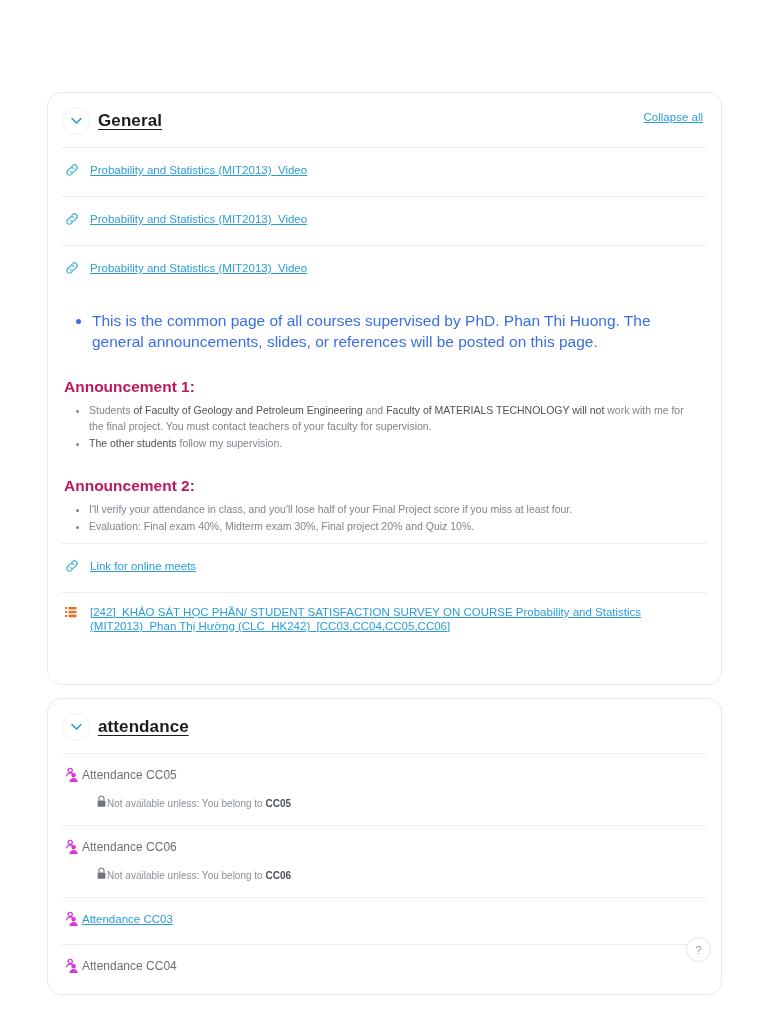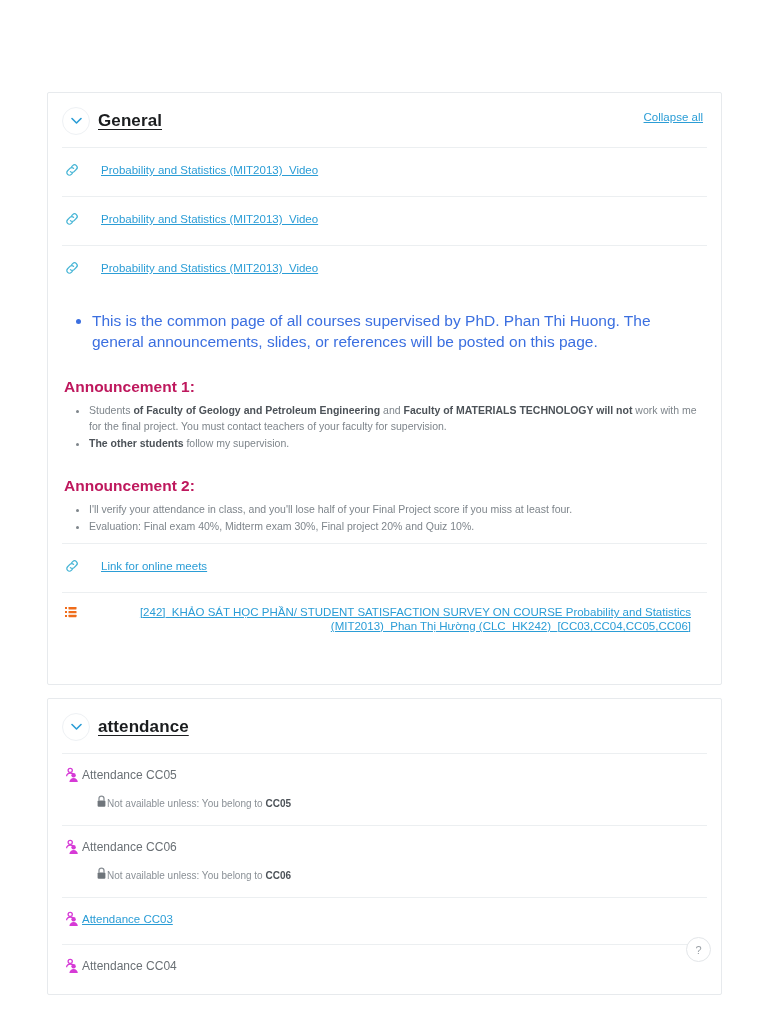--- a/index.html
+++ b/index.html
@@ -24,21 +24,21 @@
     padding: 0;
   }
 
   
   .section-card {
     position: absolute;
     left: 47px;
     width: 675px;
     background: #ffffff;
     border: 1px solid #e7eaed;
-    border-radius: 2px;
+    border-radius: 14px;
     box-sizing: border-box;
   }
   #section-general { top: 92px; height: 593px; }
   #section-attendance { top: 698px; height: 297px; overflow: hidden; }
 
   .section-header {
     display: flex;
     align-items: center;
     padding: 14px 18px 12px 14px;
     position: relative;
@@ -78,22 +78,21 @@
     height: 1px;
     background: #eceff1;
     margin: 0 14px;
   }
 
   
   .activity {
     display: flex;
     align-items: flex-start;
     padding: 14px 14px 14px 16px;
-    gap: 21px;
-    text-align: right;
+    gap: 10px;
   }
   .activity .ic { flex: 0 0 auto; margin-top: 0px; }
   .activity-link {
     font-size: 11.5px;
     color: #2b9dd6;
     text-decoration: underline;
     line-height: 17px;
     cursor: pointer;
   }
   .activity-name-plain {
@@ -137,21 +136,21 @@
     margin: 0;
     padding-left: 25px;
     list-style: disc;
   }
   ul.small-bullet li {
     font-size: 10.5px;
     color: #7e858b;
     line-height: 16px;
     margin-bottom: 1px;
   }
-  ul.small-bullet li b { color: #4c5258; font-weight: bold; }
+  ul.small-bullet li b { color: #4c5258; font-weight: normal; }
   .ann2-wrap { margin-bottom: 16px; }
 
   
   .restricted {
     display: flex;
     align-items: center;
     gap: 0;
     margin: 7px 0 0 32px;
   }
   .restricted-text {

